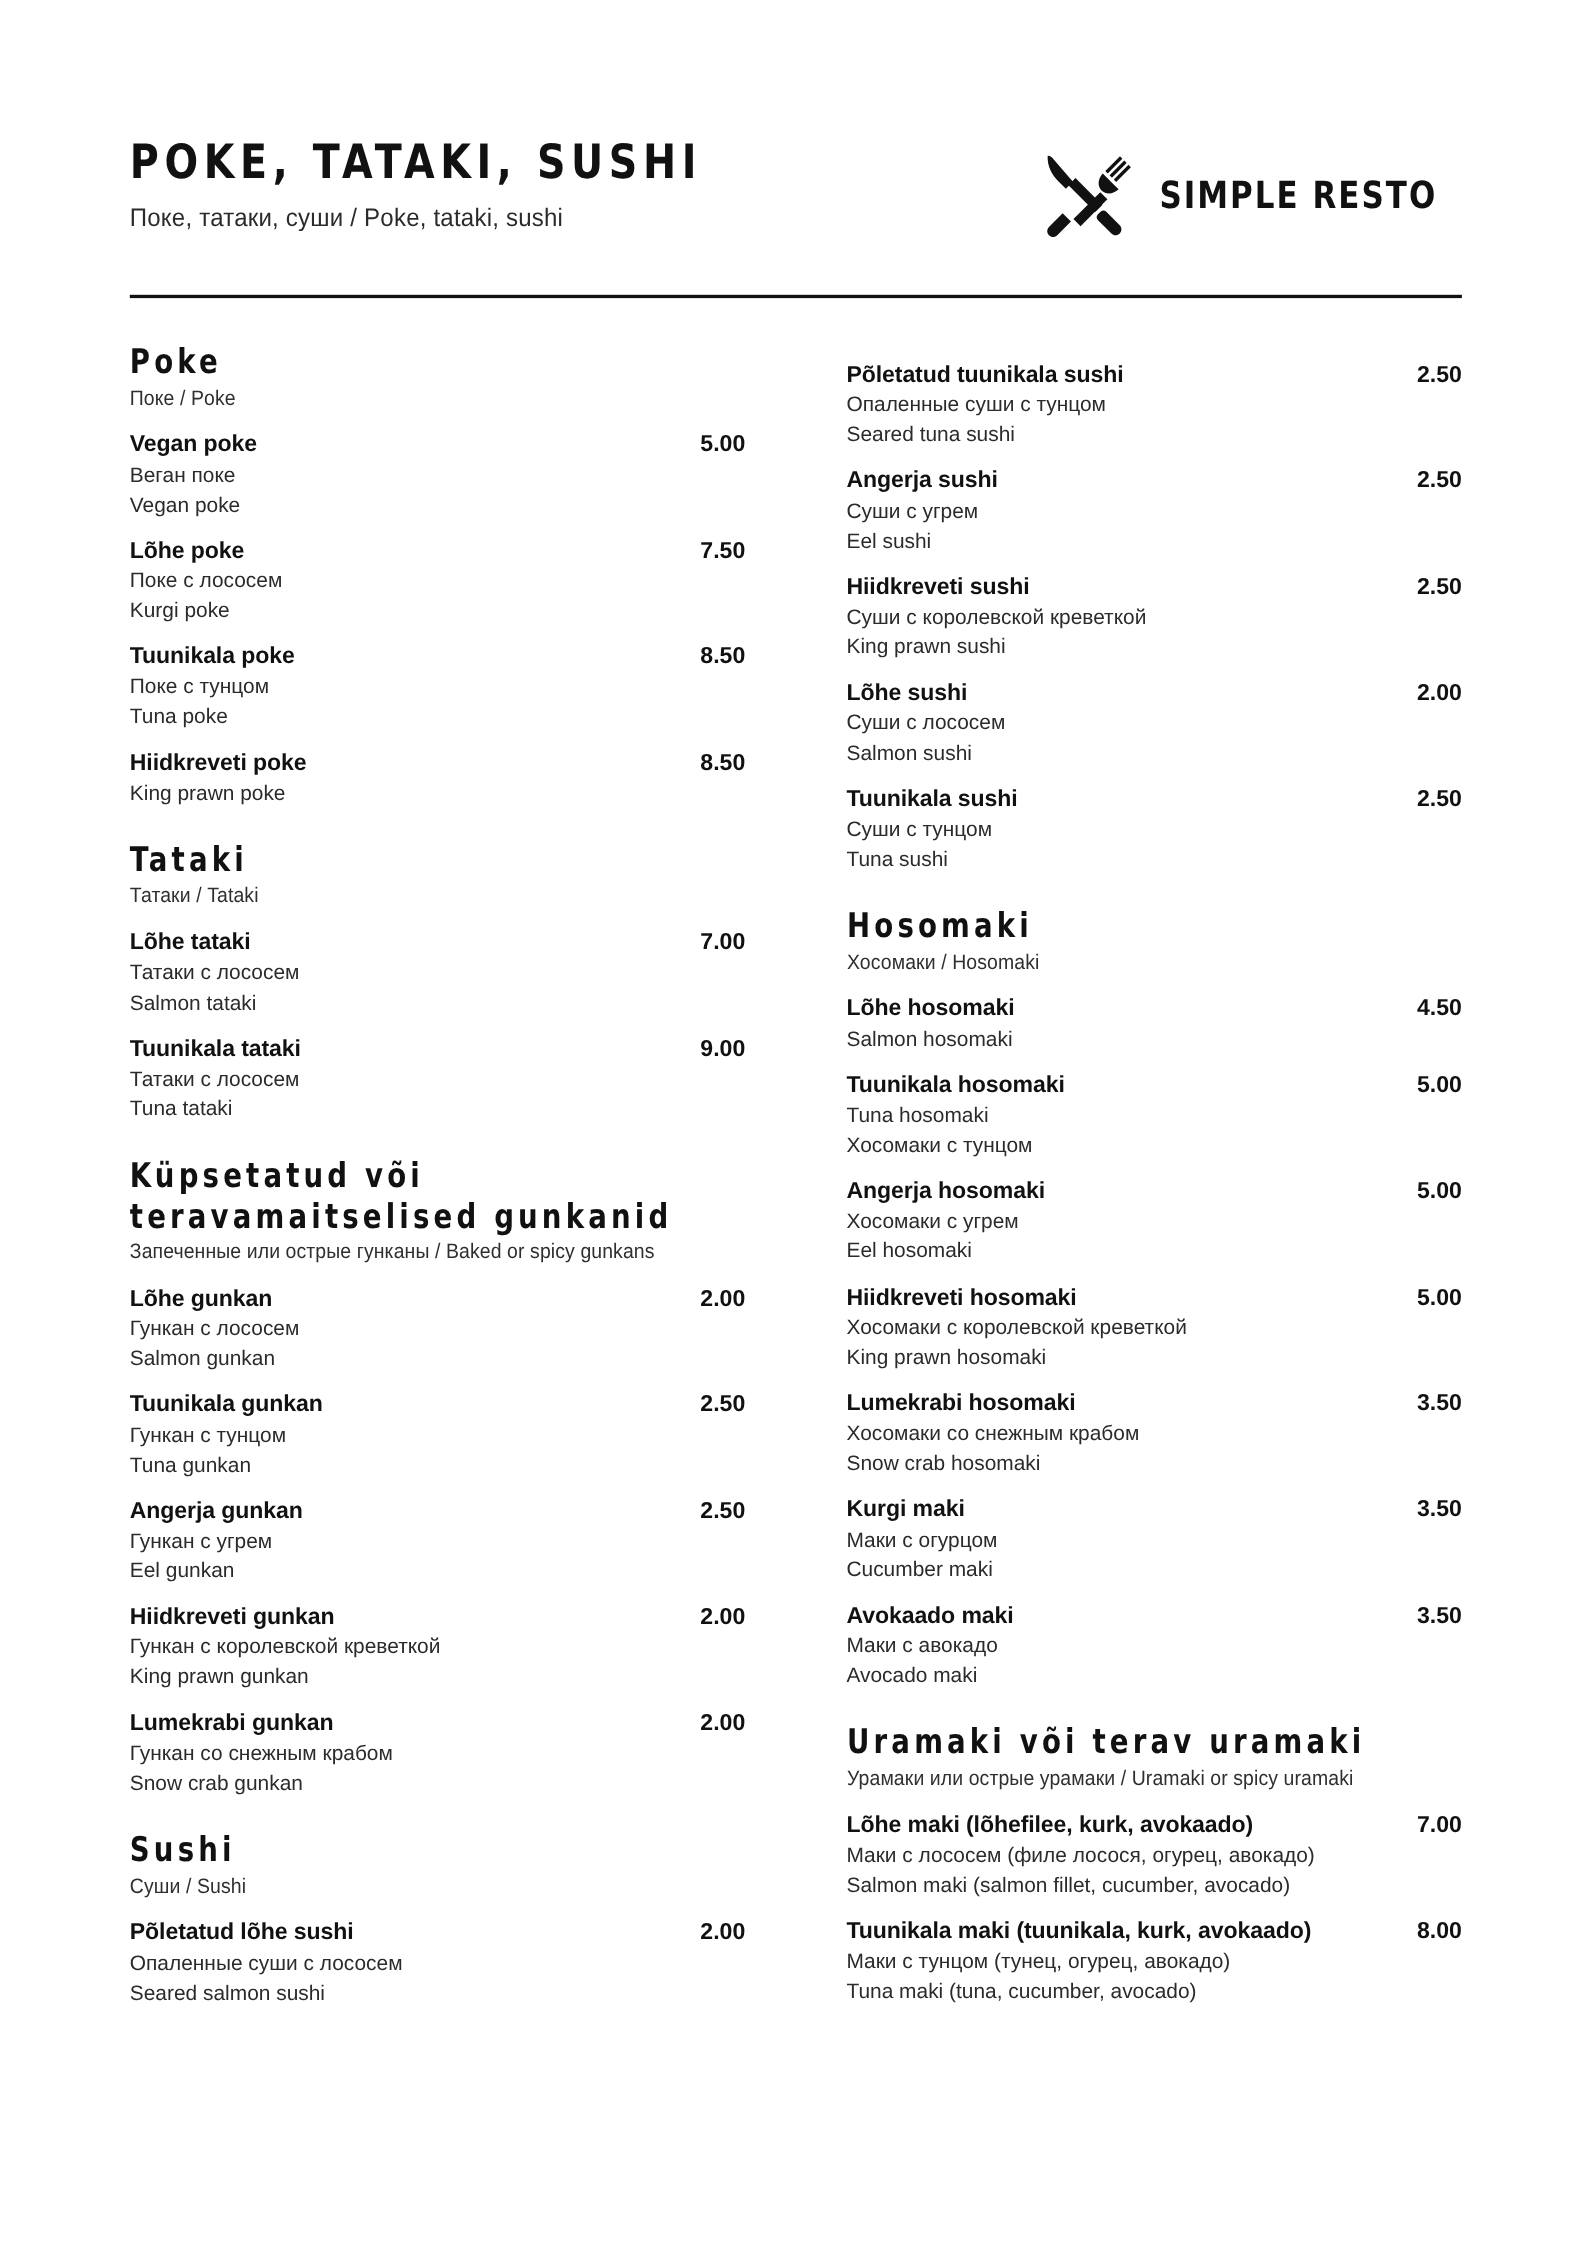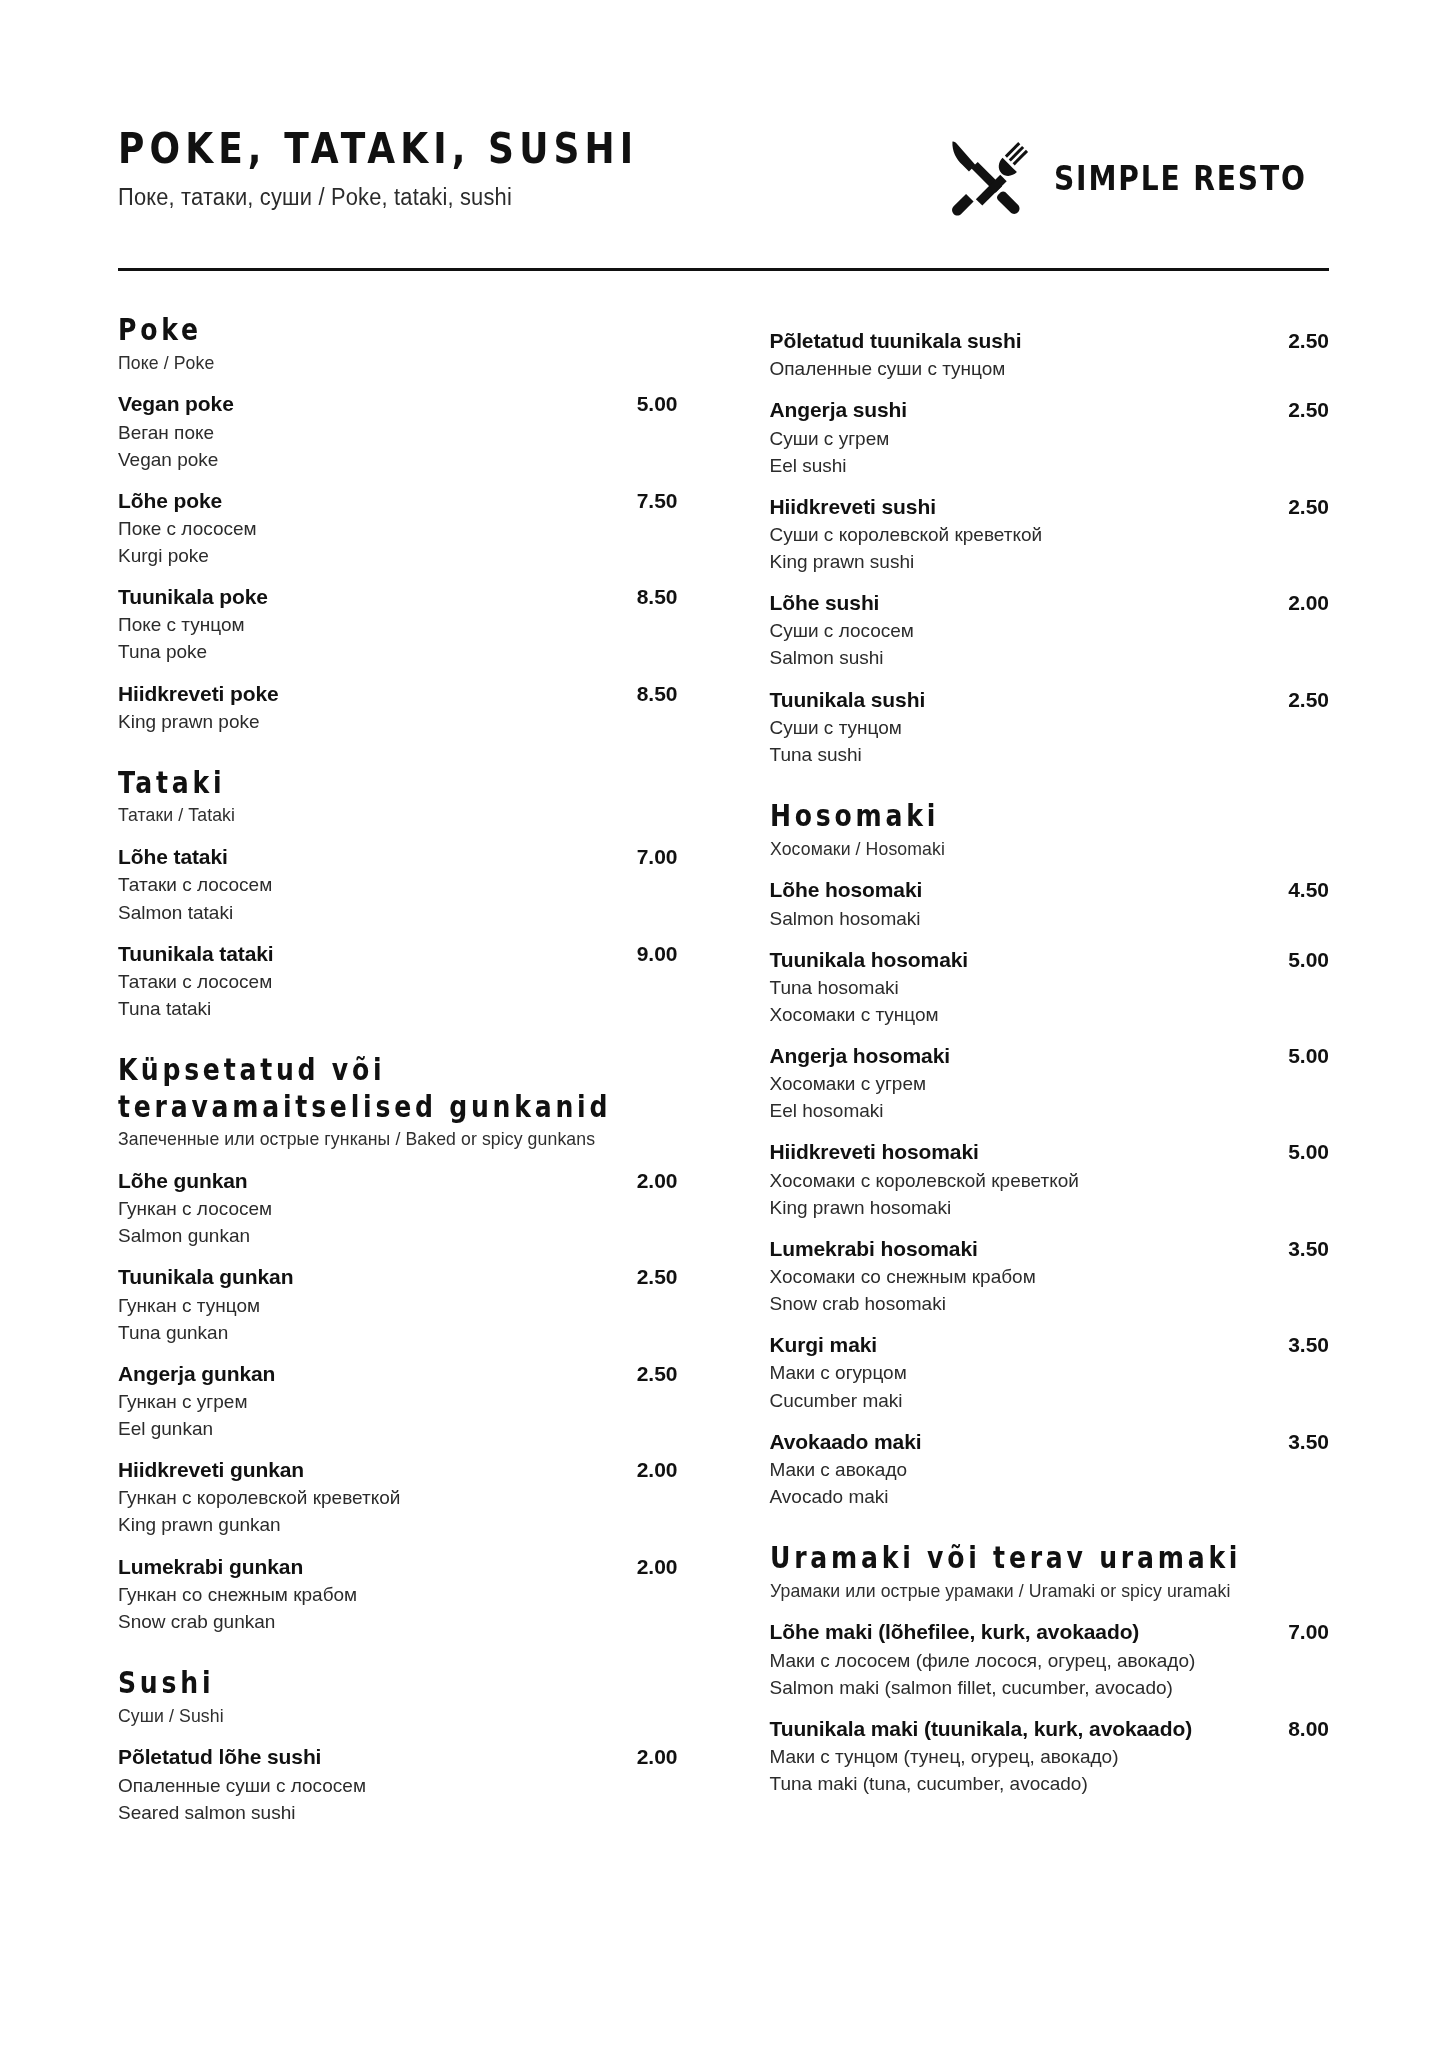--- a/index.html
+++ b/index.html
@@ -293,20 +293,21 @@
       </div>
     <div class="col" id="col-right">
         <div class="section">
           <div class="items">
             <div class="item">
               <div class="item-head">
                 <div class="item-name">Põletatud tuunikala sushi</div>
                 <div class="item-price">2.50</div>
               </div>
               <div class="item-desc ru">Опаленные суши с тунцом</div>
+              <div class="item-desc en">Seared tuna sushi</div>
             </div>
             <div class="item">
               <div class="item-head">
                 <div class="item-name">Angerja sushi</div>
                 <div class="item-price">2.50</div>
               </div>
               <div class="item-desc ru">Суши с угрем</div>
               <div class="item-desc en">Eel sushi</div>
             </div>
             <div class="item">

